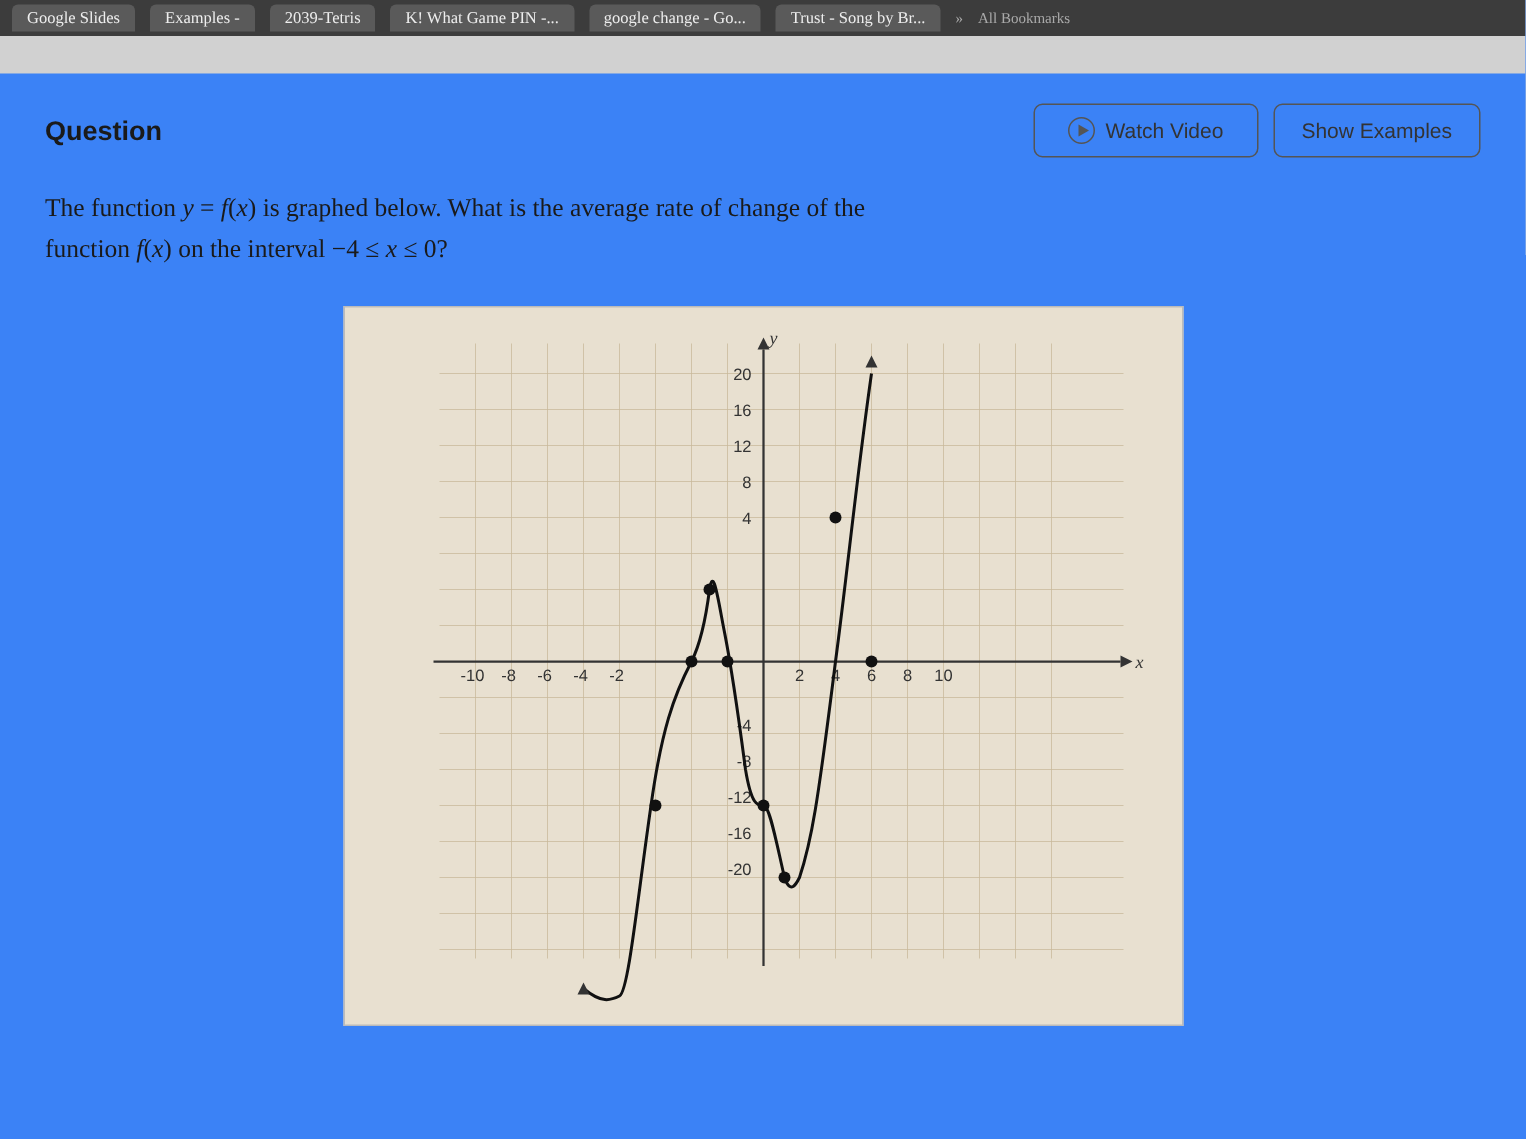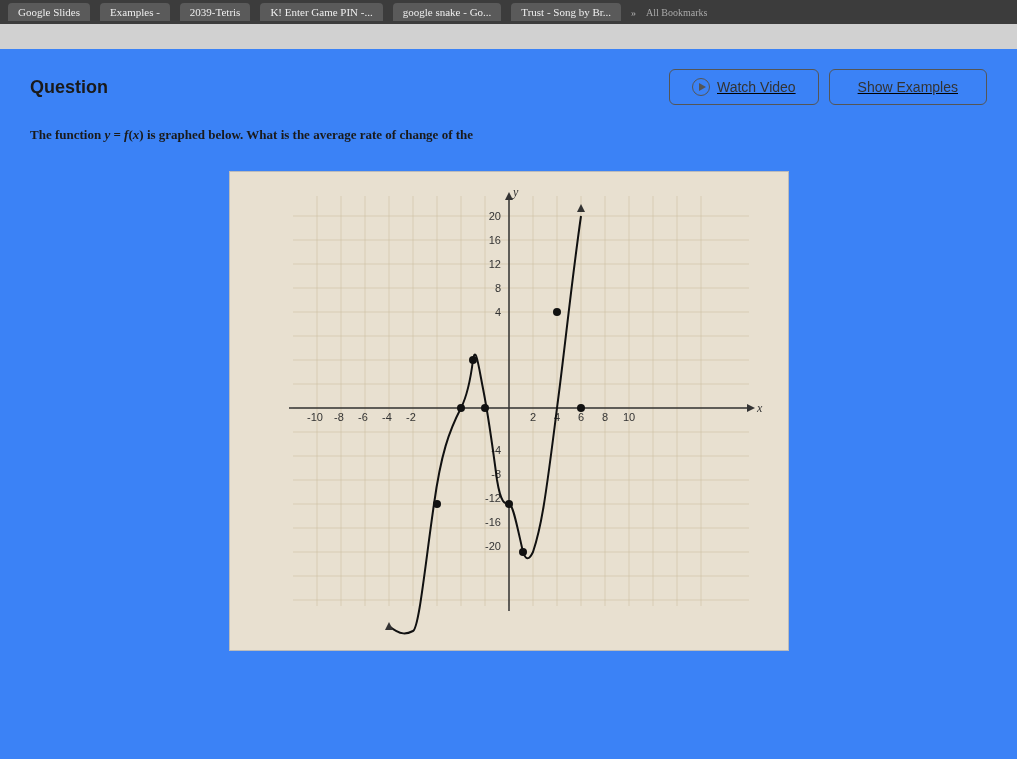--- a/index.html
+++ b/index.html
@@ -42,39 +42,38 @@
     }
     .question-label {
       font-size: 18px;
       font-weight: bold;
       color: #1a1a1a;
       font-family: Arial, sans-serif;
     }
     .button-group {
       display: flex;
       gap: 10px;
-      text-decoration: underline;
     }
     .btn-watch {
       border: 1.5px solid #555;
       background: transparent;
       border-radius: 6px;
       padding: 8px 22px;
       font-size: 14px;
       cursor: pointer;
       display: flex;
       align-items: center;
       gap: 7px;
       color: #333;
     }
     .btn-show {
       border: 1.5px solid #555;
       background: transparent;
       border-radius: 6px;
-      padding: 8px 28px;
+      padding: 8px 18px;
       font-size: 14px;
       cursor: pointer;
       color: #333;
     }
     .play-circle {
       width: 18px;
       height: 18px;
       border: 1.5px solid #555;
       border-radius: 50%;
       display: flex;
@@ -83,26 +82,25 @@
     }
     .play-triangle {
       width: 0;
       height: 0;
       border-top: 4px solid transparent;
       border-bottom: 4px solid transparent;
       border-left: 7px solid #555;
       margin-left: 2px;
     }
     .problem-text {
-      font-size: 13px;
+      font-size: 17px;
       color: #1a1a1a;
       line-height: 1.6;
       margin-bottom: 25px;
       font-family: 'Times New Roman', serif;
-      font-weight: bold;
     }
     .graph-container {
       background: #e8e0d0;
       border: 1px solid #bbb;
       margin: 0 auto;
       width: 560px;
       height: 480px;
       position: relative;
       display: flex;
       align-items: center;
@@ -120,22 +118,22 @@
     .dot { fill: #111; }
     .axis-label { font-size: 12px; fill: #333; font-style: italic; font-family: 'Times New Roman', serif; }
   </style>
 </head>
 <body>
 
 <div class="browser-bar">
   <span class="tab">Google Slides</span>
   <span class="tab">Examples -</span>
   <span class="tab">2039-Tetris</span>
-  <span class="tab">K! Enter Game PIN -...</span>
-  <span class="tab">google snake - Go...</span>
+  <span class="tab">K! What Game PIN -...</span>
+  <span class="tab">google change - Go...</span>
   <span class="tab">Trust - Song by Br...</span>
   <span class="nav-dot">»</span>
   <span class="nav-dot">All Bookmarks</span>
 </div>
 
 <div class="main-content">
   <div class="header-row">
     <span class="question-label">Question</span>
     <div class="button-group">
       <button class="btn-watch">
@@ -148,20 +146,23 @@
         <span>Show Examples</span>
       </button>
     </div>
   </div>
 
   <div class="problem-text">
     <span>
       The function <em>y</em> = <em>f</em>(<em>x</em>) is graphed below. What is the average rate of change of the
     </span>
     <br>
+    <span>
+      function <em>f</em>(<em>x</em>) on the interval −4 ≤ <em>x</em> ≤ 0?
+    </span>
   </div>
 
   <div class="graph-container">
     <svg class="graph" viewBox="0 0 520 450">
 
       <line class="grid-line" x1="68" y1="10" x2="68" y2="420"></line>
       <line class="grid-line" x1="92" y1="10" x2="92" y2="420"></line>
       <line class="grid-line" x1="116" y1="10" x2="116" y2="420"></line>
       <line class="grid-line" x1="140" y1="10" x2="140" y2="420"></line>
       <line class="grid-line" x1="164" y1="10" x2="164" y2="420"></line>

